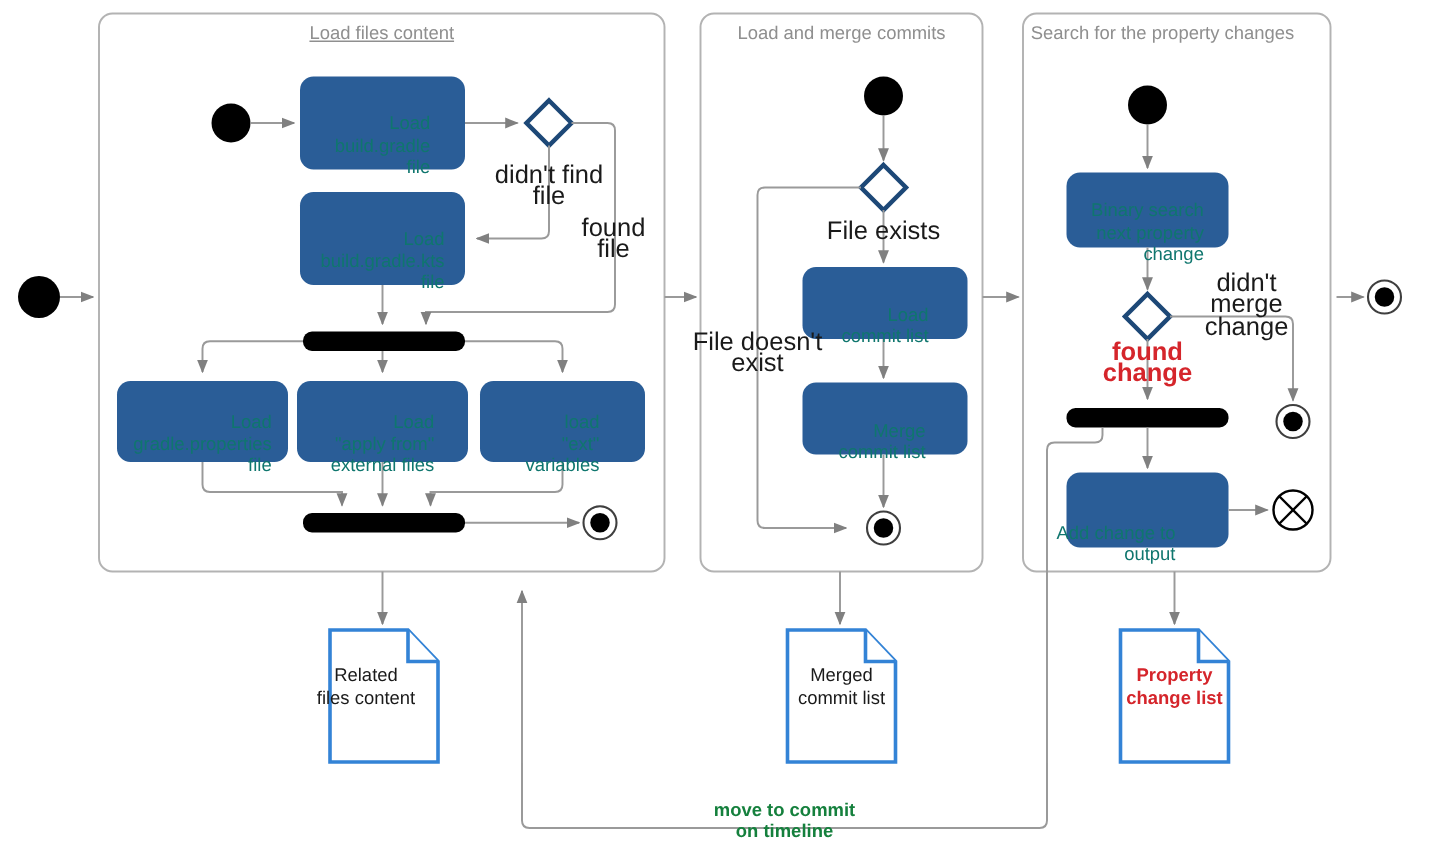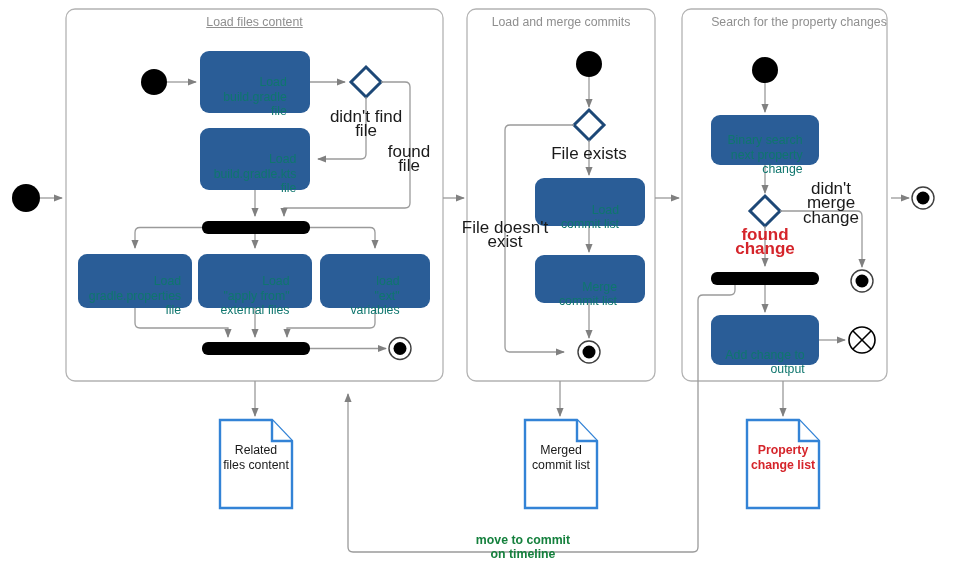--- a/index.html
+++ b/index.html
@@ -221,21 +221,21 @@
 
     <path class="doc-shape" d="M 525 420 L 577 420 L 597 441 L 597 508 L 525 508 Z"></path>
     <path class="doc-shape" d="M 577 420 L 577 441 L 597 441"></path>
 
     <path class="doc-shape" d="M 747 420 L 799 420 L 819 441 L 819 508 L 747 508 Z"></path>
     <path class="doc-shape" d="M 799 420 L 799 441 L 819 441"></path>
   </svg>
 
   <div class="panel-title" style="left:66px; top:15px; width:377px;text-decoration:underline;">Load files content</div>
   <div class="panel-title" style="left:467px; top:15px; width:188px;">Load and merge commits</div>
-  <div class="panel-title" style="left:682px; top:15px; width:186px;padding-left:24px;">Search for the property changes</div>
+  <div class="panel-title" style="left:682px; top:15px; width:186px;">Search for the property changes</div>
 
   <div class="act-label" style="left:200px; top:51px; width:110px; height:62px;">Load
 build.gradle
 file</div>
   <div class="act-label" style="left:200px; top:128px; width:110px; height:62px;">Load
 build.gradle.kts
 file</div>
   <div class="act-label" style="left:78px; top:254px; width:114px; height:54px;">Load
 gradle.properties
 file</div>
@@ -245,37 +245,37 @@
   <div class="act-label" style="left:320px; top:254px; width:110px; height:54px;">load
 "ext"
 variables</div>
   <div class="act-label" style="left:535px; top:178px; width:110px; height:48px;">Load
 commit list</div>
   <div class="act-label" style="left:535px; top:255px; width:106px; height:48px;">Merge
 commit list</div>
   <div class="act-label" style="left:711px; top:115px; width:108px; height:50px;">Binary search
 next property
 change</div>
-  <div class="act-label" style="left:711px; top:315px; width:108px; height:64px;">Add change to
+  <div class="act-label" style="left:690px; top:315px; width:108px; height:64px;">Add change to
 output</div>
 
   <div class="guard" style="left:316px; top:110px; width:100px;">didn't find
 file</div>
   <div class="guard" style="left:380px; top:145px; width:58px;">found
 file</div>
   <div class="guard" style="left:539px; top:147px; width:100px;">File exists</div>
   <div class="guard" style="left:457px; top:221px; width:96px;">File doesn't
 exist</div>
   <div class="guard" style="left:798px; top:182px; width:66px;">didn't
 merge
 change</div>
   <div class="guard guard-red" style="left:724px; top:228px; width:82px;">found
 change</div>
 
-  <div class="doc-label" style="left:220px; top:443px; width:72px;">Related
+  <div class="doc-label" style="left:208px; top:443px; width:72px;">Related
 files content</div>
   <div class="doc-label" style="left:521px; top:443px; width:80px;">Merged
 commit list</div>
   <div class="doc-label doc-label-red" style="left:743px; top:443px; width:80px;">Property
 change list</div>
 
   <div class="loop-label" style="left:460px; top:533px; width:126px;">move to commit
 on timeline</div>
 
 </div>

